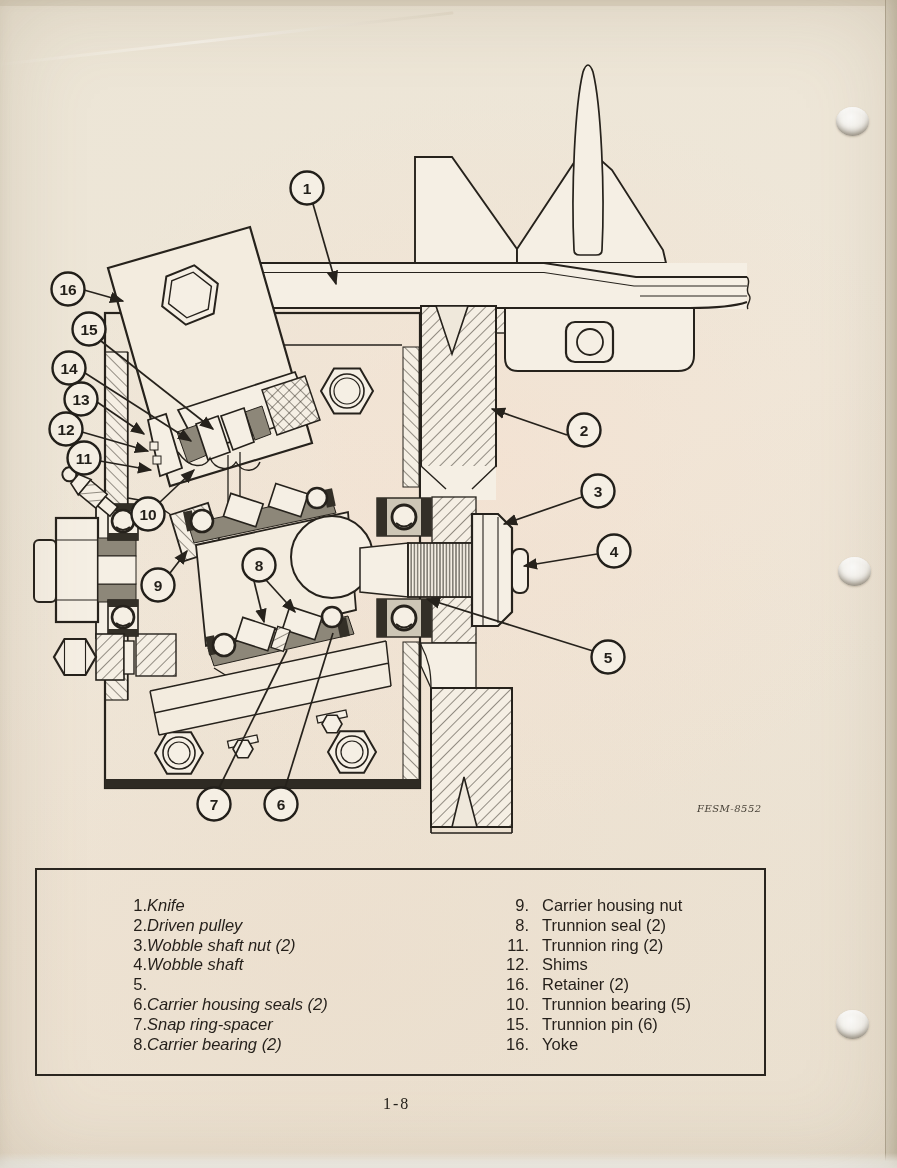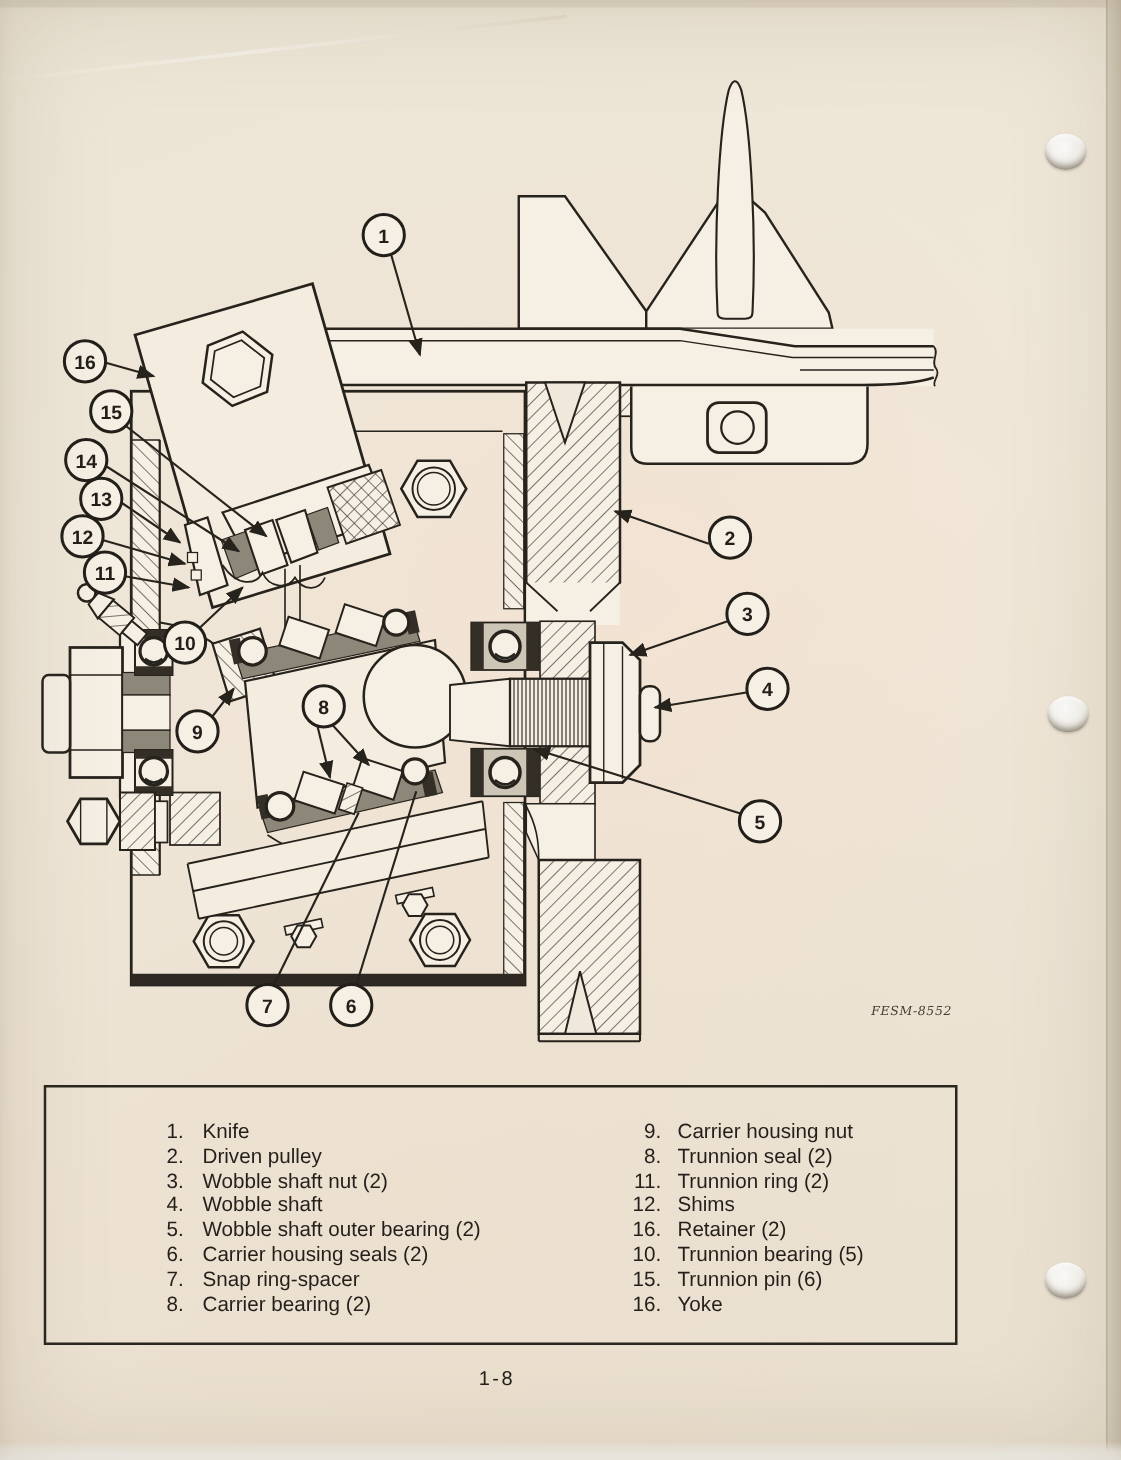--- a/index.html
+++ b/index.html
@@ -26,24 +26,24 @@
   svg text{font-family:"Liberation Sans",sans-serif;}
   .callout-num{font-size:15.5px;font-weight:bold;fill:#221f1a;text-anchor:middle;}
   .fig-code{font-family:"DejaVu Serif",serif;font-style:italic;font-size:10px;fill:#453f35;letter-spacing:.5px;}
   .parts-box{position:absolute;left:35px;top:868px;width:727px;height:204px;
     border:2px solid #29251f;}
   .pcol{position:absolute;top:26px;color:#241f1a;font-size:16.5px;line-height:19.8px;}
   .pcol-left{left:66px;}
   .pcol-right{left:448px;}
   .prow{display:flex;}
   .pnum{width:44px;text-align:right;flex:none;}
-  .pcol-left .plabel{margin-left:15px;}
+  .pcol-left .plabel{font-style:italic;}
   .pcol-right .plabel{margin-left:13px;}
   .page-num{position:absolute;left:383px;top:1095px;color:#24201b;
-    font-family:Liberation Sans, sans-serif;font-size:16px;letter-spacing:2px;}
+    font-family:Liberation Serif, serif;font-size:16px;letter-spacing:2px;}
 </style>
 </head>
 <body>
 
 <div class="paper">
 
   <div class="scan-top"></div>
   <div class="crease"></div>
 
   <svg width="897" height="1168" viewBox="0 0 897 1168" style="position:absolute;left:0;top:0">
@@ -355,21 +355,20 @@
       <div class="prow">
           <span class="pnum">3.</span>
           <span class="plabel">Wobble shaft nut (2)</span>
         </div>
       <div class="prow">
           <span class="pnum">4.</span>
           <span class="plabel">Wobble shaft</span>
         </div>
       <div class="prow">
           <span class="pnum">5.</span>
-          <span class="plabel">Wobble shaft outer bearing (2)</span>
         </div>
       <div class="prow">
           <span class="pnum">6.</span>
           <span class="plabel">Carrier housing seals (2)</span>
         </div>
       <div class="prow">
           <span class="pnum">7.</span>
           <span class="plabel">Snap ring-spacer</span>
         </div>
       <div class="prow">

